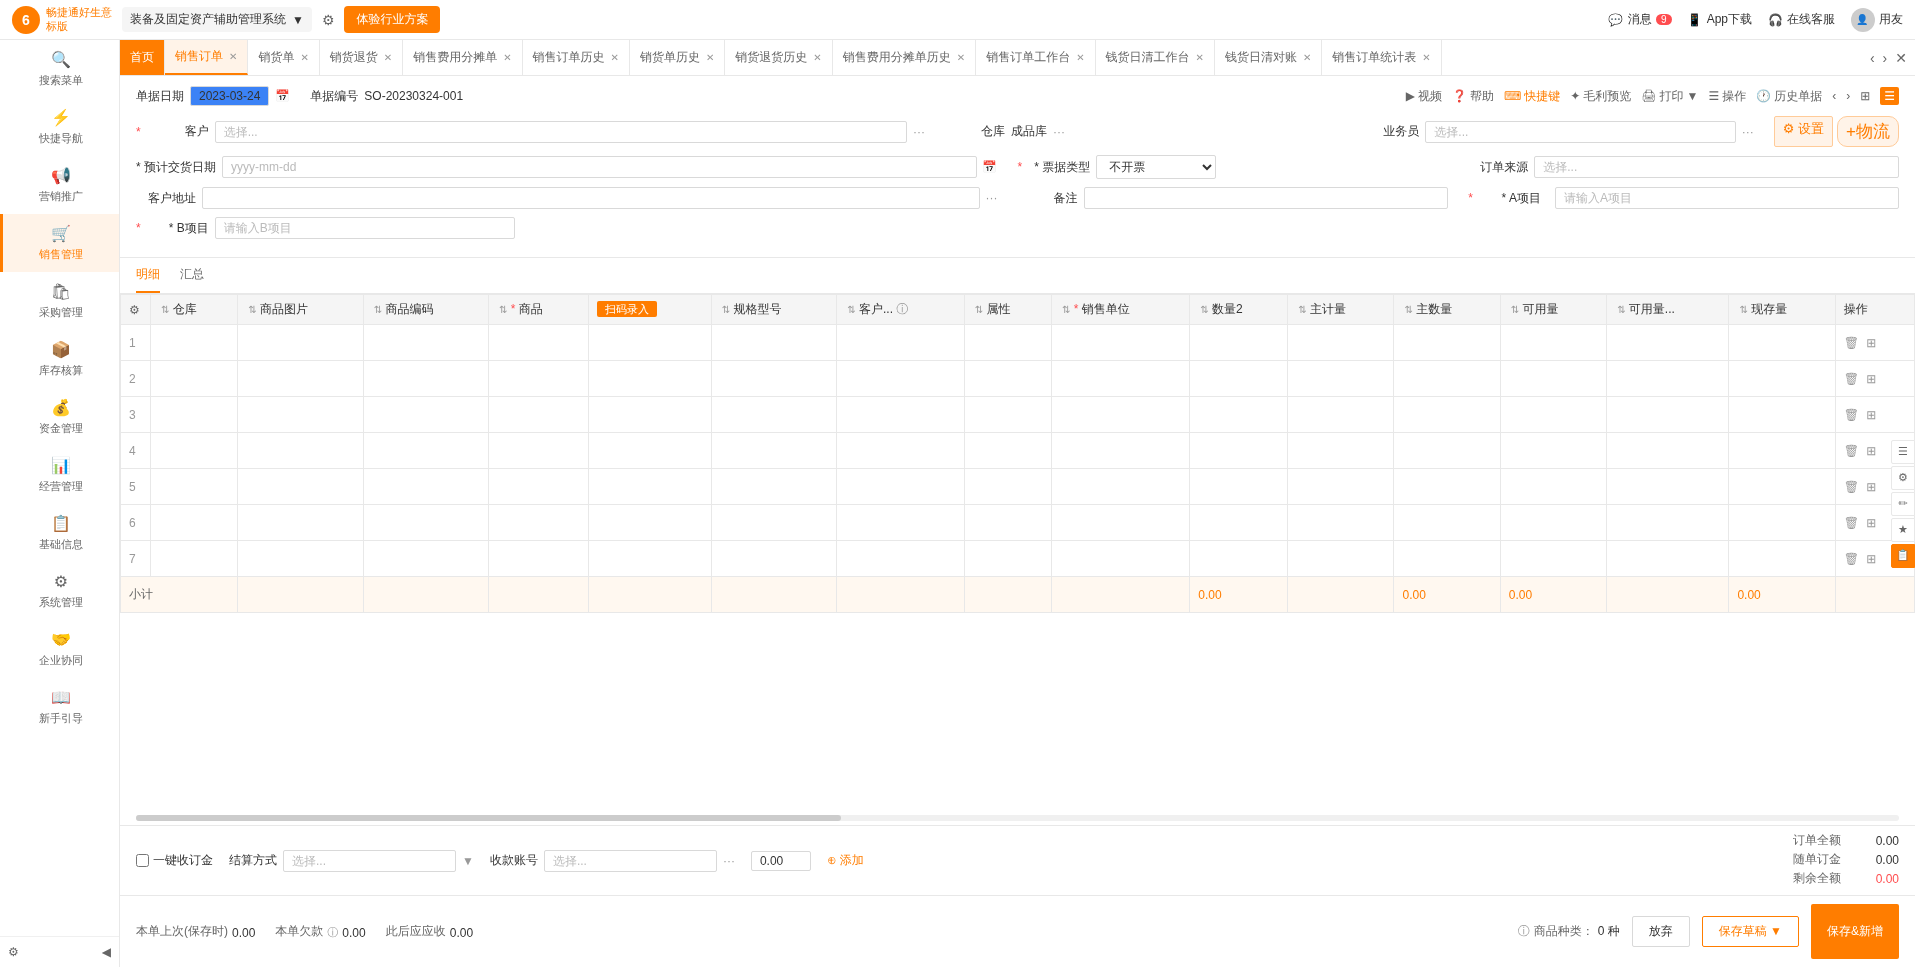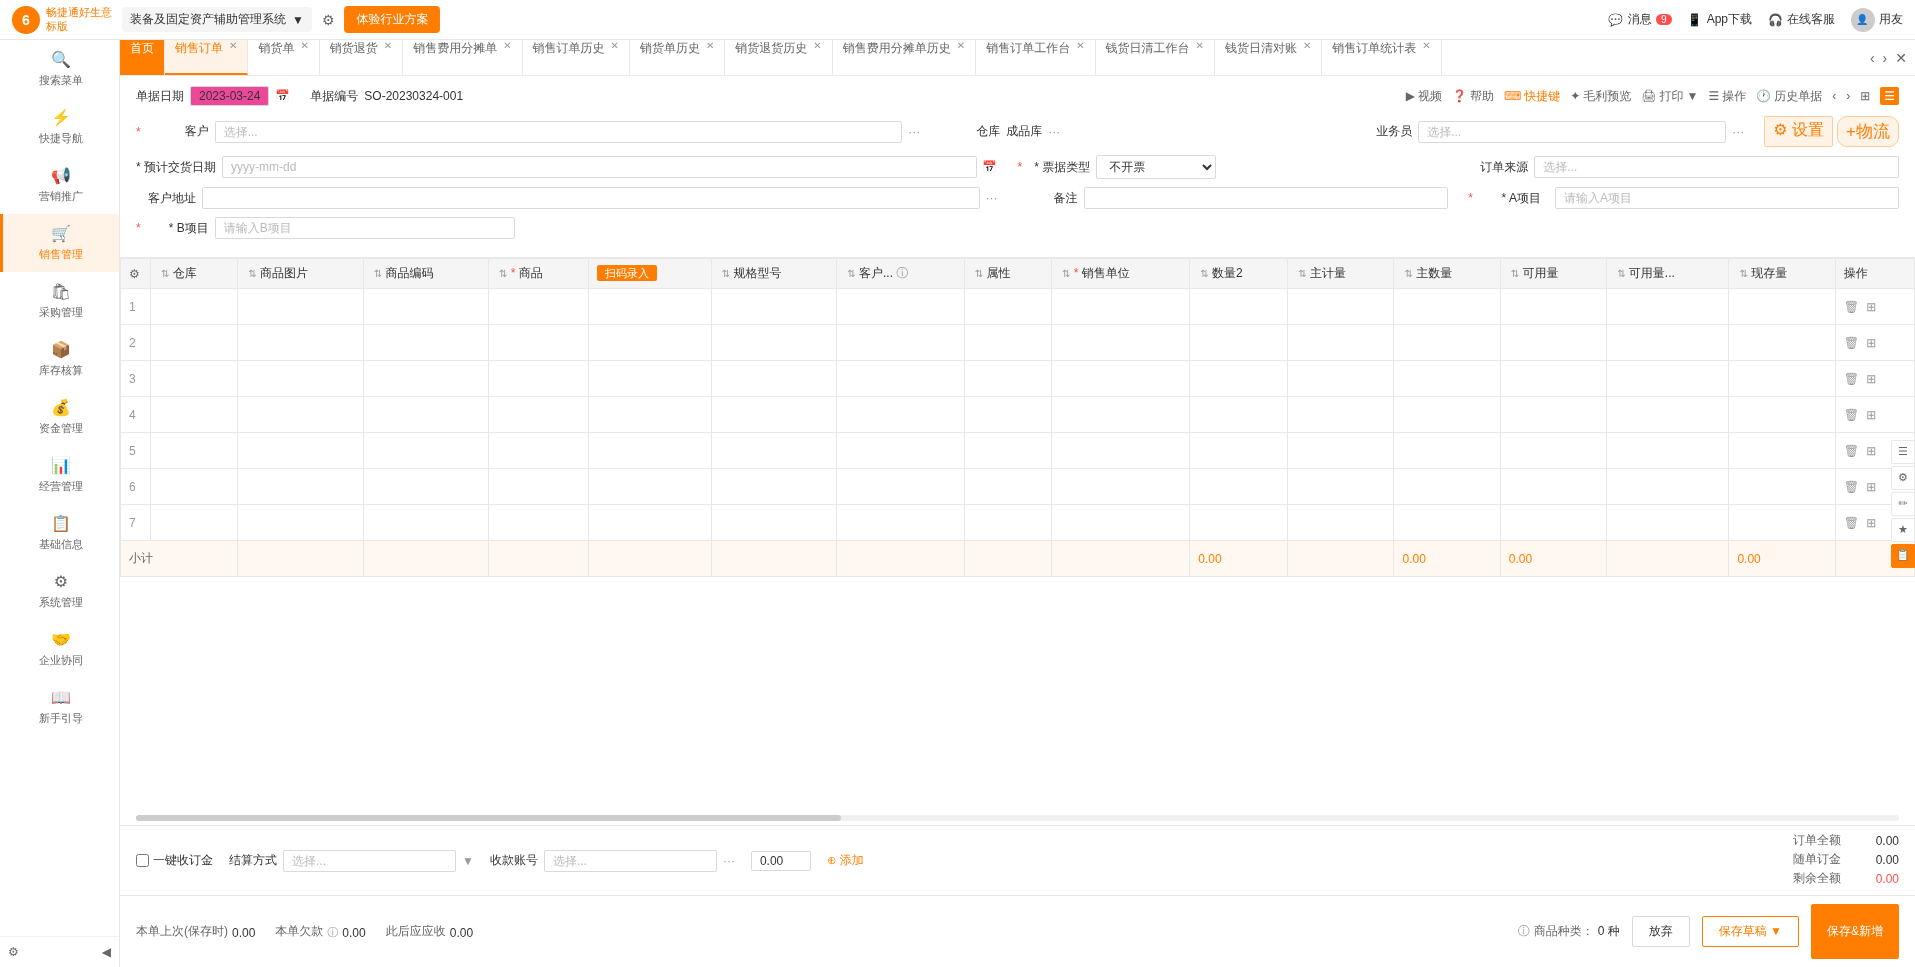--- a/index.html
+++ b/index.html
@@ -23,21 +23,21 @@
     .top-icon-item { display: flex; align-items: center; gap: 4px; font-size: 12px; color: #333; cursor: pointer; }
     .badge { background: #ff4d4f; color: #fff; border-radius: 10px; padding: 0 4px; font-size: 10px; min-width: 16px; text-align: center; }
     .user-avatar { width: 24px; height: 24px; background: #ccc; border-radius: 50%; display: flex; align-items: center; justify-content: center; color: #fff; font-size: 10px; }
     .sidebar-item { display: flex; flex-direction: column; align-items: center; padding: 10px 0; cursor: pointer; color: #666; font-size: 11px; gap: 4px; border-left: 3px solid transparent; }
     .sidebar-item.active { background: #fff3e8; color: #ff7d00; border-left: 3px solid #ff7d00; }
     .sidebar-icon { font-size: 16px; }
     .sidebar-bottom { margin-top: auto; border-top: 1px solid #f0f0f0; }
     
     
     .tab-bar { display: flex; align-items: center; background: #fff; border-bottom: 1px solid #e8e8e8; overflow: hidden; height: 36px; }
-    .tab-item { display: flex; align-items: flex-start; padding: 0 10px; height: 100%; font-size: 12px; color: #666; cursor: pointer; white-space: nowrap; border-right: 1px solid #e8e8e8; gap: 4px; flex-shrink: 0; }
+    .tab-item { display: flex; align-items: center; padding: 0 10px; height: 100%; font-size: 12px; color: #666; cursor: pointer; white-space: nowrap; border-right: 1px solid #e8e8e8; gap: 4px; flex-shrink: 0; }
     .tab-item.active { background: #fff3e8; color: #ff7d00; border-bottom: 2px solid #ff7d00; }
     .tab-item.home { background: #ff7d00; color: #fff; }
     .tab-close { font-size: 10px; color: #999; margin-left: 2px; }
     .tab-nav { display: flex; align-items: center; padding: 0 6px; gap: 4px; margin-left: auto; flex-shrink: 0; }
     .tab-nav-btn { cursor: pointer; color: #666; padding: 2px; font-size: 14px; }
     
     
     .form-area { background: #fff; padding: 10px 16px; border-bottom: 1px solid #e8e8e8; }
     .form-header { display: flex; align-items: center; gap: 20px; margin-bottom: 10px; }
     .form-field { display: flex; align-items: center; gap: 6px; font-size: 12px; }
@@ -265,21 +265,21 @@
           <div class="tab-nav-btn">✕</div>
         </div>
       </div>
 
       <div class="content-area" style="overflow-y: auto; background: #fff;">
 
         <div class="form-area">
           <div class="form-header">
             <div class="form-field">
               <label>单据日期</label>
-              <span style="color:#333; border: 1px solid #d9d9d9; padding: 2px 8px; border-radius: 2px; background: #ec4899;">2023-03-24</span>
+              <span style="color:#333; border: 1px solid #d9d9d9; padding: 2px 8px; border-radius: 2px; background: #3b82f6;">2023-03-24</span>
               <span style="color:#999; cursor:pointer;">📅</span>
             </div>
             <div class="form-field">
               <label>单据编号</label>
               <span>SO-20230324-001</span>
             </div>
 
             <div class="form-tools">
               <div class="tool-btn">
                 <span>▶</span>
@@ -328,21 +328,21 @@
               <span class="field-group-label">仓库</span>
               <span>成品库</span>
               <span class="ellipsis-btn">···</span>
             </div>
             <div class="field-group" style="flex: 1; justify-content: flex-end;">
               <span class="field-group-label">业务员</span>
               <input class="form-input" style="flex: 1 1 0%;" placeholder="选择...">
               <span class="ellipsis-btn">···</span>
             </div>
             <div style="display:flex; gap:4px; margin-left: auto;">
-              <div style="background: #fff3e8; color:#ff7d00; border: 1px solid #ffcb99; padding: 3px 8px; border-radius: 2px; cursor:pointer; font-size:16px;">⚙ <span>设置</span></div>
+              <div style="background: #fff3e8; color:#ff7d00; border: 1px solid #ffcb99; padding: 3px 8px; border-radius: 2px; cursor:pointer; font-size:13px;">⚙ <span>设置</span></div>
               <div style="background: #fff3e8; color:#ff7d00; border: 1px solid #ffcb99; padding: 3px 8px; border-radius: 10px; cursor:pointer; font-size:17px;">+物流</div>
             </div>
           </div>
 
           <div class="form-row">
             <div class="field-group" style="flex: 2;">
               <span class="field-group-label" style="min-width:80px;">* 预计交货日期</span>
               <input class="form-input" style="flex: 1 1 0%;" placeholder="yyyy-mm-dd">
               <span style="color:#999; cursor:pointer;">📅</span>
             </div>
@@ -376,20 +376,28 @@
 
           <div class="form-row">
             <div class="field-group">
               <span class="required-star">*</span>
               <span class="field-group-label">* B项目</span>
               <input class="form-input" style="min-width: 300px;" placeholder="请输入B项目">
             </div>
           </div>
         </div>
 
+        <div class="detail-tabs">
+          <div class="detail-tab active">
+            <span>明细</span>
+          </div>
+          <div class="detail-tab">
+            <span>汇总</span>
+          </div>
+        </div>
 
         <div class="table-container">
           <table class="data-table">
             <thead>
               <tr>
                 <th style="width:30px;">
                   <span class="col-settings">⚙</span>
                 </th>
                 <th>
                   <span class="th-sort">⇅</span>

